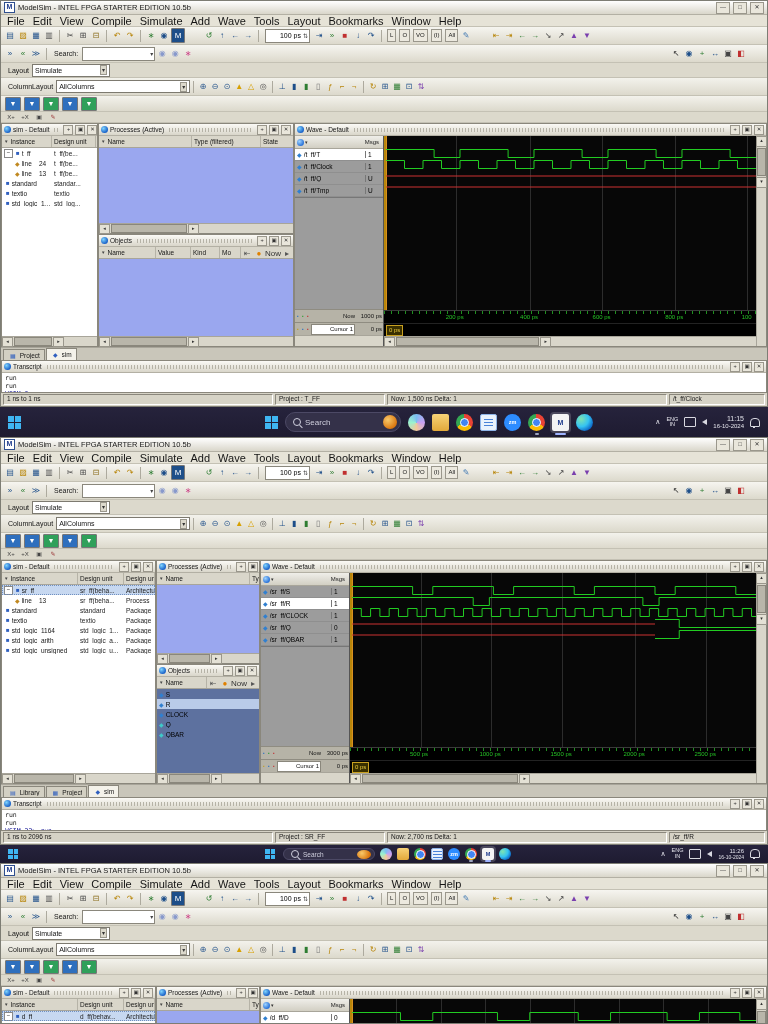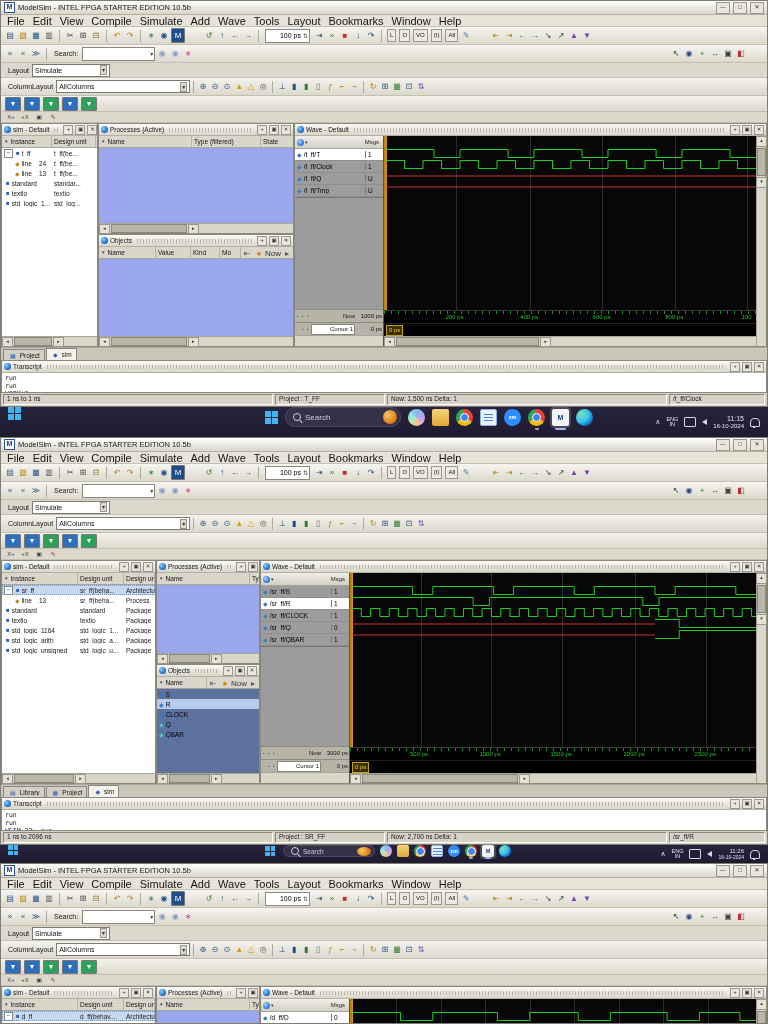--- a/index.html
+++ b/index.html
@@ -111,21 +111,21 @@
 .tab.active{background:#f4f2ea;height:11px}
 .transcript{flex:1;min-height:0;border:1px solid #8a877c;border-top:1px solid #8a877c;display:flex;flex-direction:column;background:#fff}
 .transbody{flex:1;background:#fff;overflow:hidden;padding:1px 3px;font-family:"DejaVu Sans Mono",monospace;font-size:6.5px;line-height:8px}
 .tline{min-height:8px;white-space:pre}
 .tline.cmd{color:#00008b}
 .tline.out{color:#222}
 .statusbar{height:11px;flex:0 0 11px;display:flex;background:#d6d3c6;gap:2px;padding:1px 2px;font-size:6.5px}
 .sfield{border:1px solid;border-color:#8a877c #fff #fff #8a877c;background:#d6d3c6;padding:0 3px;line-height:8px;overflow:hidden;white-space:nowrap}
 .sf0{flex:0 0 262px}.sf1{flex:0 0 102px}.sf2{flex:0 0 272px}.sf3{flex:1}
 
-.taskbar{width:100%;height:100%;background:linear-gradient(#26233c,#1e1b31);display:flex;padding:0 8px;box-sizing:border-box;position:relative}
+.taskbar{width:100%;height:100%;background:linear-gradient(#26233c,#1e1b31);display:flex;align-items:center;padding:0 8px;box-sizing:border-box;position:relative}
 .winlogo{width:13px;height:13px;display:grid;grid-template-columns:6px 6px;grid-template-rows:6px 6px;gap:1px;flex:0 0 13px}
 .wsq{background:#3fb6f2}
 .tbcenter{position:absolute;left:265px;display:flex;align-items:center;gap:7px}
 .searchpill{width:116px;height:20px;border-radius:10px;background:#343149;border:1px solid #4c4965;display:flex;align-items:center;gap:4px;padding:0 3px 0 7px;color:#cfcfdd;font-size:8px;box-sizing:border-box}
 .maglass{width:6px;height:6px;border:1px solid #cfcfdd;border-radius:50%;position:relative;flex:0 0 6px}
 .maglass:after{content:"";position:absolute;width:4px;height:1px;background:#cfcfdd;transform:rotate(45deg);left:5px;top:7px}
 .searchtxt{flex:1}
 .dailybadge{width:14px;height:14px;border-radius:50%;background:radial-gradient(circle at 35% 35%,#f8c96a,#d9730b 75%);flex:0 0 14px}
 .appicon{width:17px;height:17px;border-radius:3px;display:flex;align-items:center;justify-content:center;position:relative;font-size:7px}
 .app-copilot{background:conic-gradient(#7bbdf2,#c9a0f2,#f2c89a,#9af2cf,#7bbdf2);border-radius:50%}

